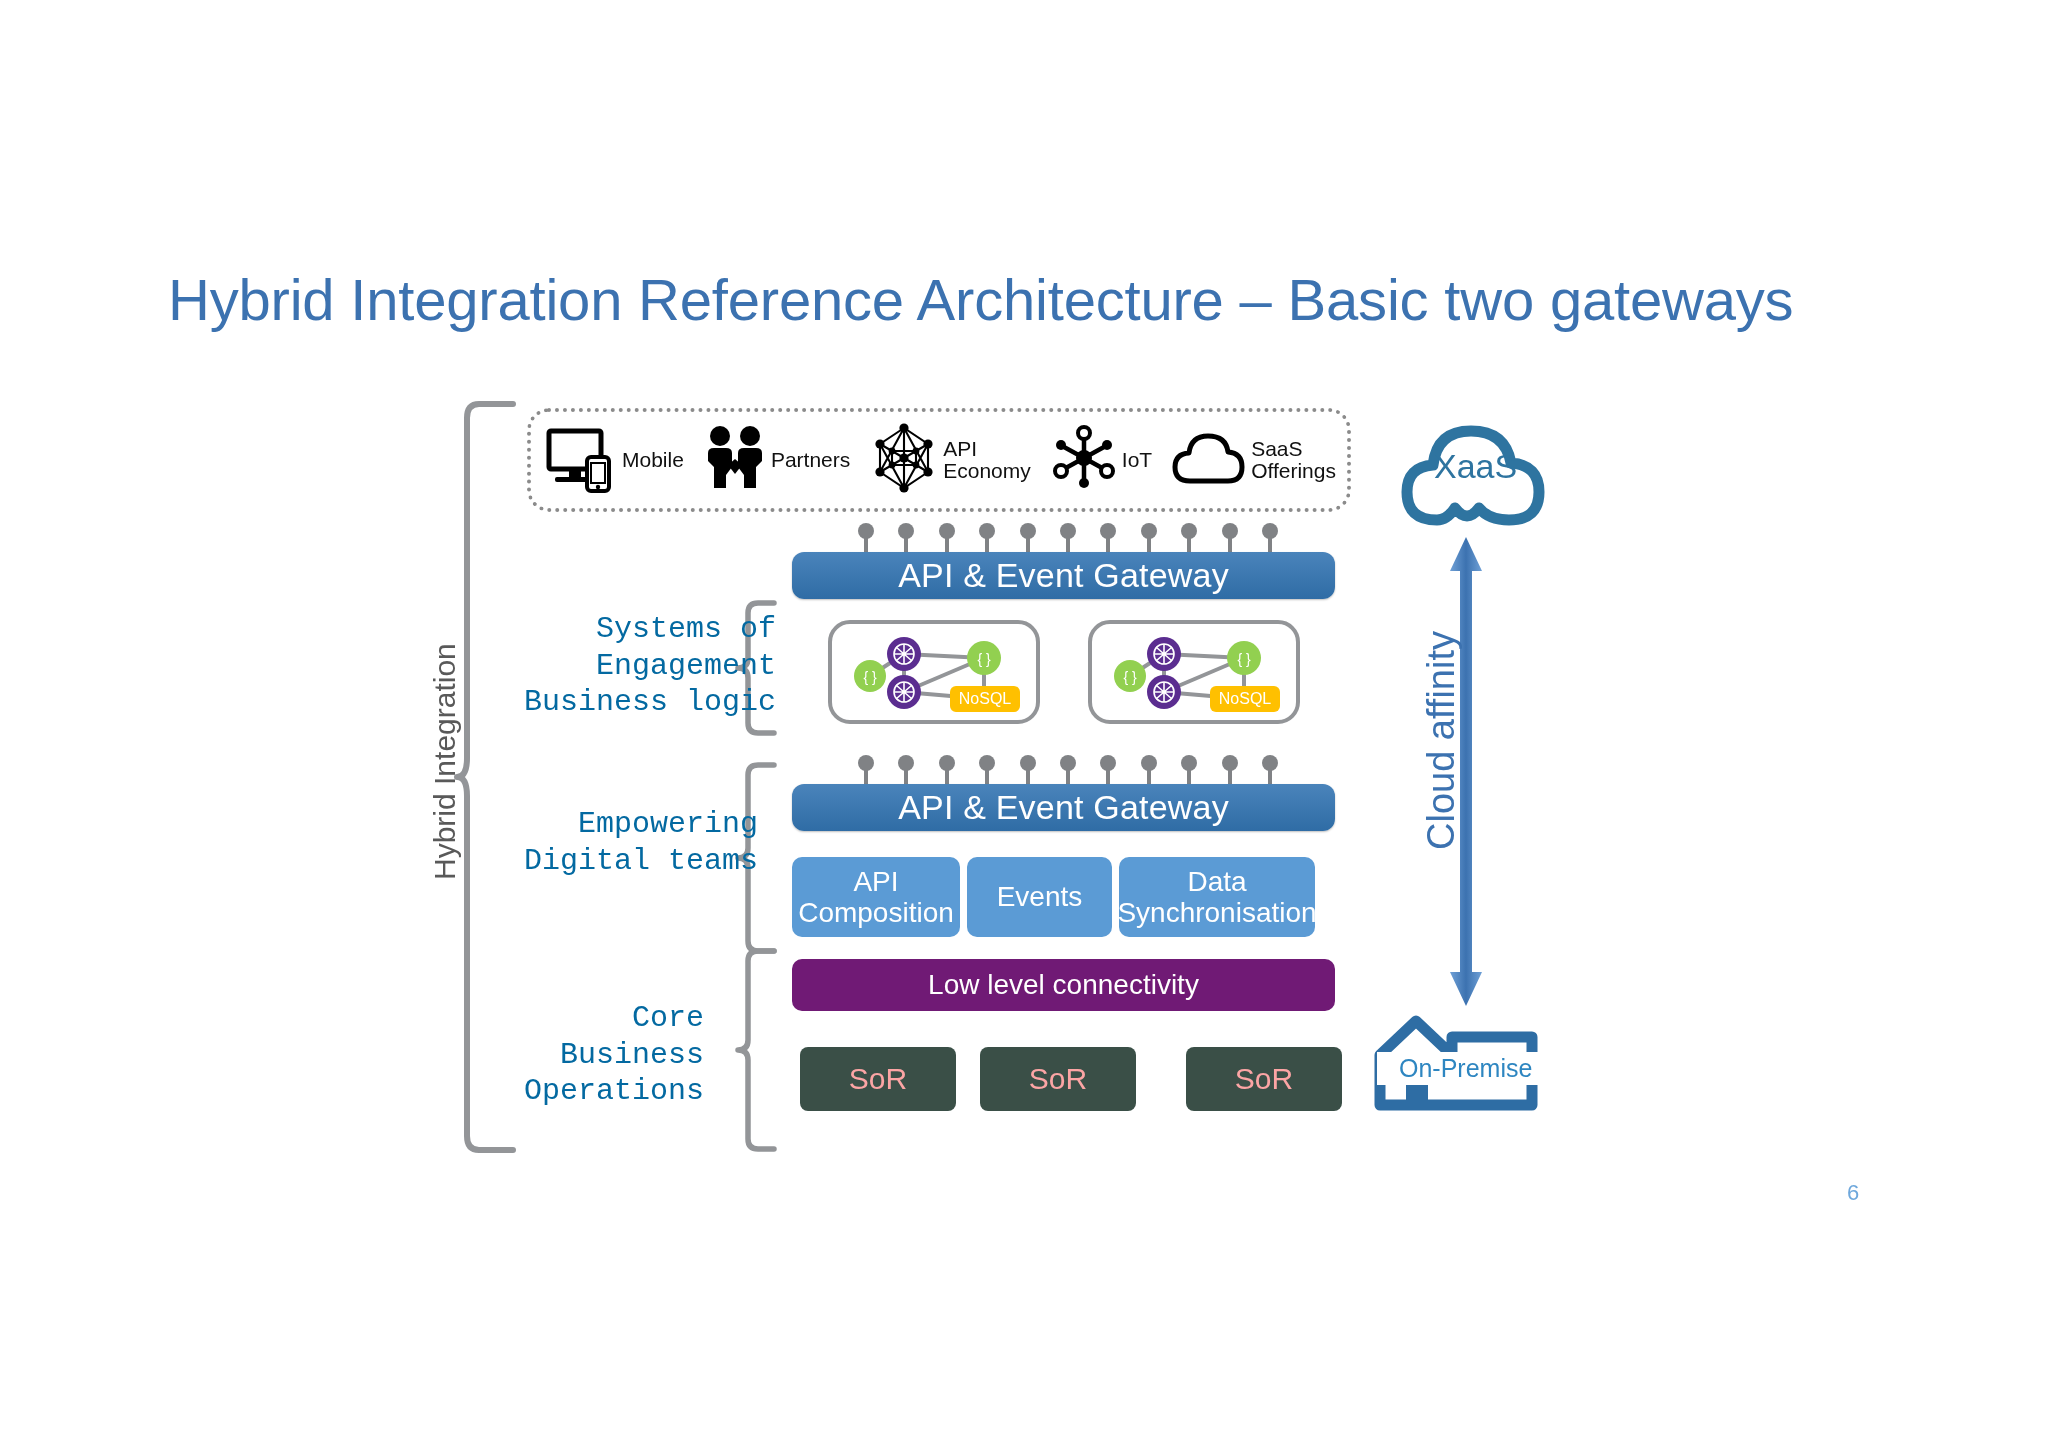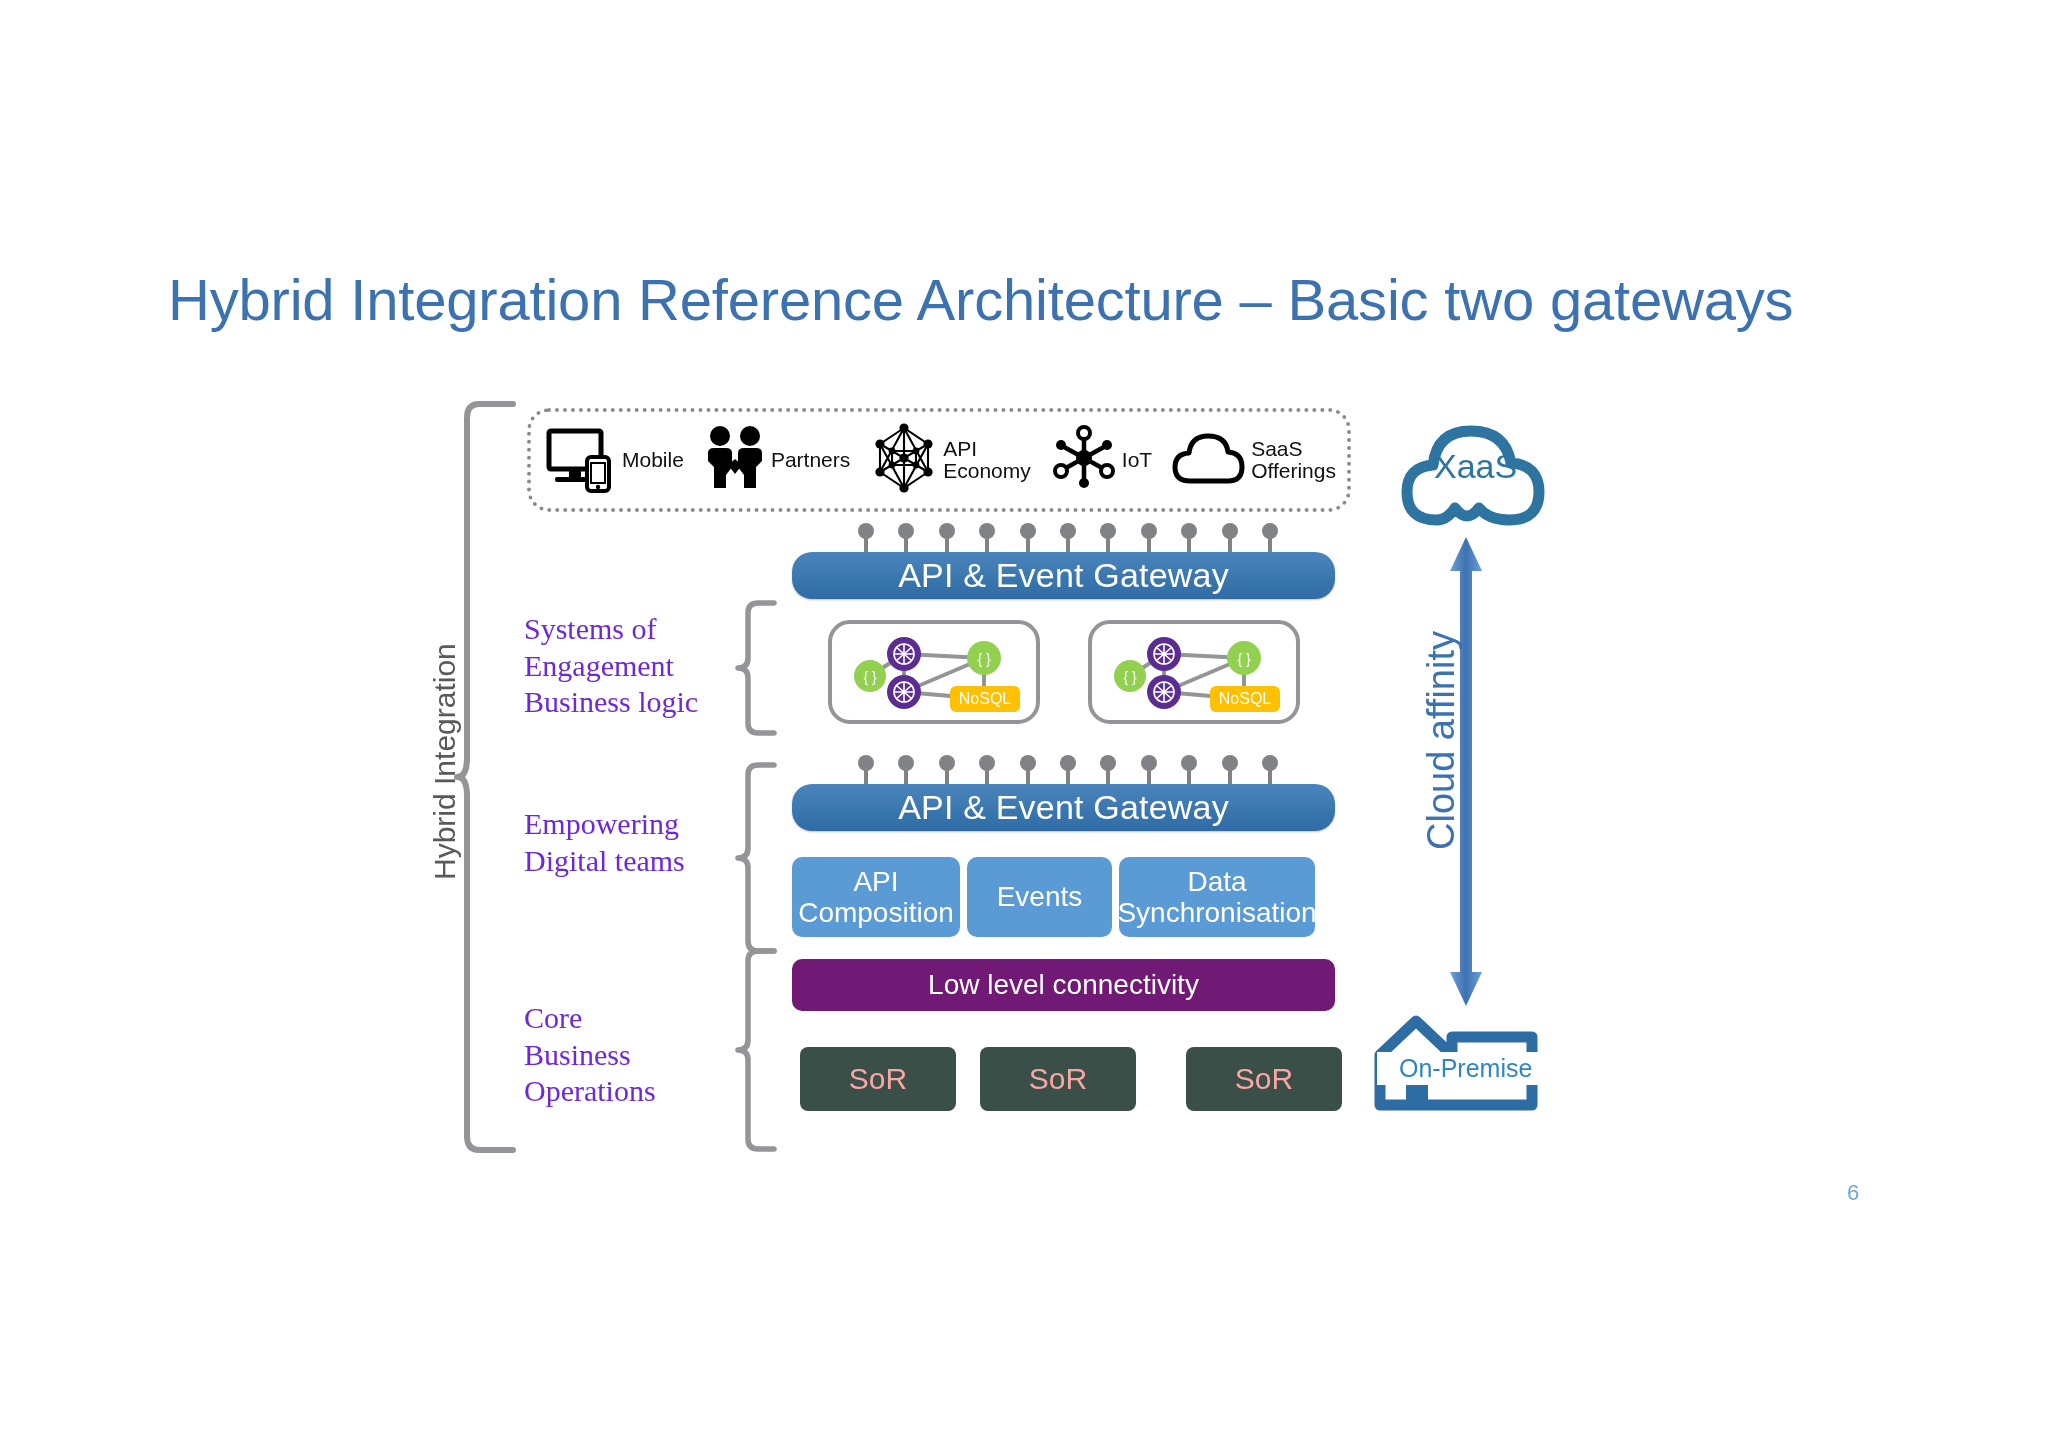--- a/index.html
+++ b/index.html
@@ -117,21 +117,21 @@
     transform: translateX(-50%);
     width: 4px;
     height: 24px;
     background: #808285;
   }
 
   
   .gateway-bar {
     position: absolute;
     background: linear-gradient(#4a84bb, #2f6ca5);
-    border-radius: 20px;
+    border-radius: 12px;
     color: #ffffff;
     font-size: 34px;
     display: flex;
     align-items: center;
     justify-content: center;
     box-shadow: 0 1px 2px rgba(0,0,0,0.25);
     letter-spacing: 0.2px;
   }
 
   
@@ -179,25 +179,26 @@
     color: #fca5a5;
     display: flex;
     align-items: center;
     justify-content: center;
     font-size: 30px;
   }
 
   
   .tier-label {
     position: absolute;
-    color: #6d28d9;
+    color: #0369a1;
     font-size: 30px;
     line-height: 1.22;
     white-space: pre-line;
-    font-family: Liberation Serif, serif;
+    font-family: Liberation Mono, monospace;
+    text-align: right;
   }
 
   
   .bracket { position: absolute; }
 
   
   .vertical-label {
     position: absolute;
     color: #595959;
     font-size: 30px;

